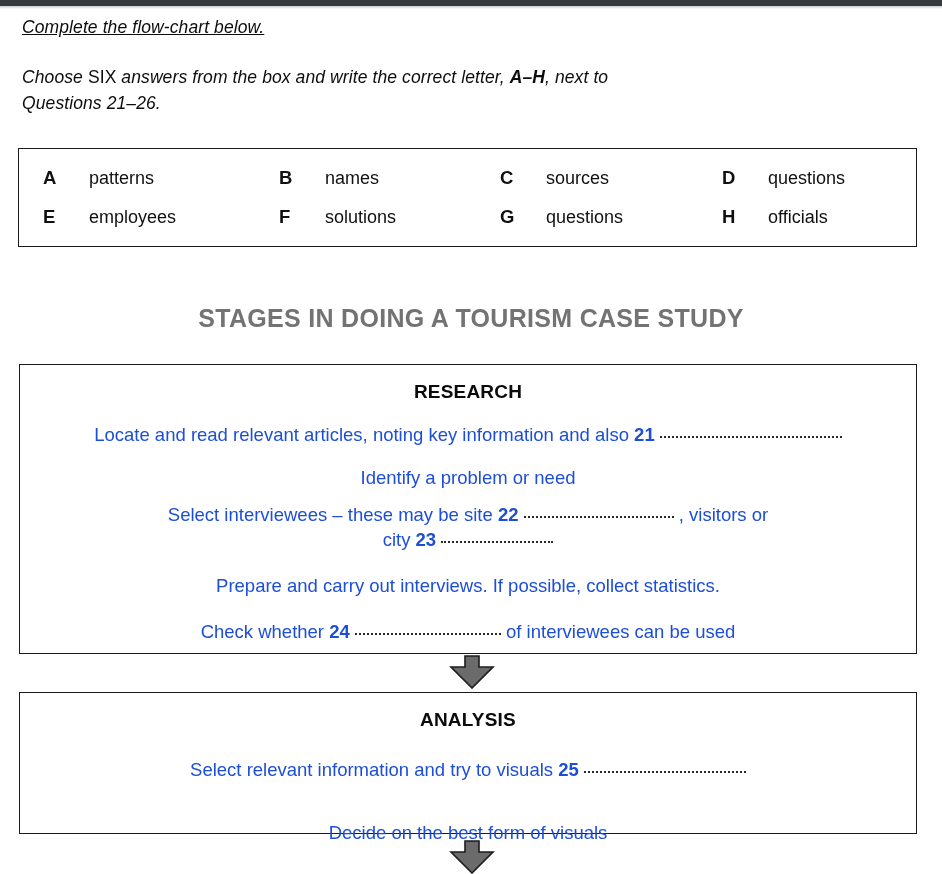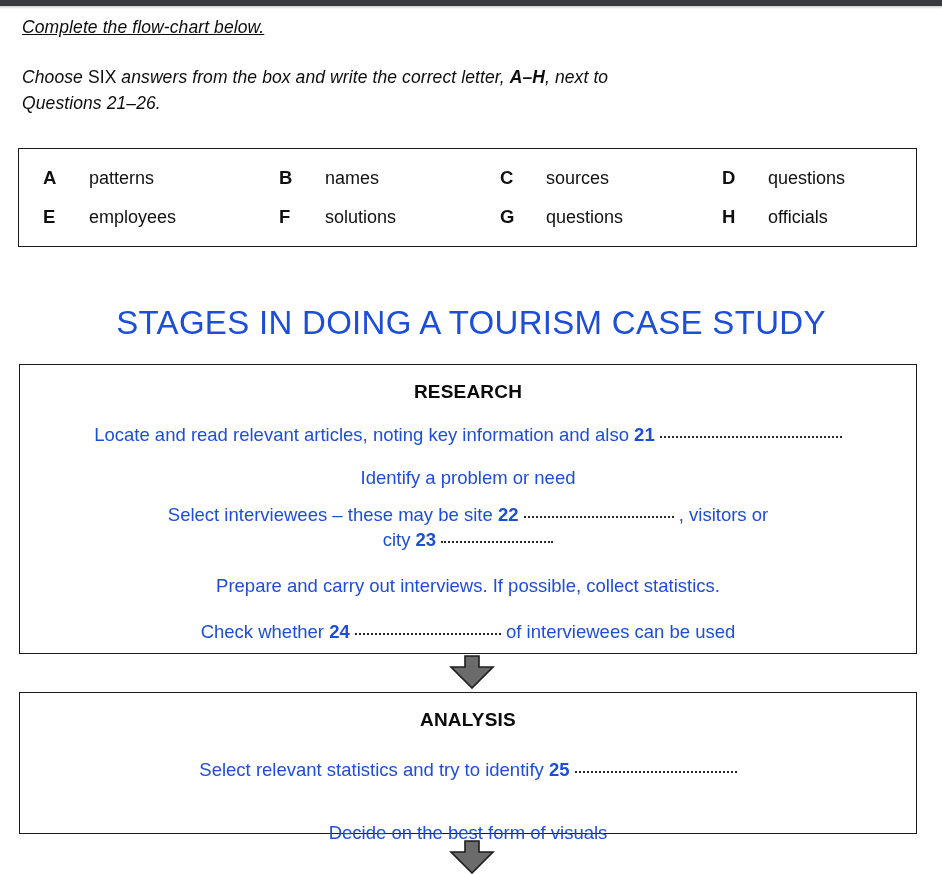--- a/index.html
+++ b/index.html
@@ -96,24 +96,24 @@
   .c3 { left: 481px; }
   .c4 { left: 703px; }
 
   
   .chart-title {
     position: absolute;
     left: 0;
     top: 304px;
     width: 942px;
     text-align: center;
-    font-size: 33px;
-    font-weight: normal;
+    font-size: 25px;
+    font-weight: bold;
     letter-spacing: 0.3px;
-    color: #1d4ed8;
+    color: #737373;
   }
 
   
   .flow-box {
     position: absolute;
     border: 1.5px solid #1b1b1b;
     box-sizing: border-box;
     background: #fff;
     left: 19px;
     width: 898px;
@@ -263,21 +263,21 @@
 <div class="arrow" id="arrow-1">
   <svg viewBox="0 0 46 34" xmlns="http://www.w3.org/2000/svg">
     <polygon points="16,1 30,1 30,12 44,12 23,33 2,12 16,12" fill="#6b6b6b" stroke="#1c1c1c" stroke-width="1.6"></polygon>
   </svg>
 </div>
 
 <div class="flow-box" id="analysis-box">
   <div class="stage-heading">ANALYSIS</div>
 
   <div class="stage-line l1">
-    <span>Select relevant statistics and try to identify </span><span class="qnum">25</span> <span class="dots w-a25"></span>
+    <span>Select relevant information and try to visuals </span><span class="qnum">25</span> <span class="dots w-a25"></span>
   </div>
 
   <div class="stage-line l2">
     <span>Decide on the best form of visuals</span>
   </div>
 </div>
 
 <div class="arrow" id="arrow-2">
   <svg viewBox="0 0 46 34" xmlns="http://www.w3.org/2000/svg">
     <polygon points="16,1 30,1 30,12 44,12 23,33 2,12 16,12" fill="#6b6b6b" stroke="#1c1c1c" stroke-width="1.6"></polygon>

